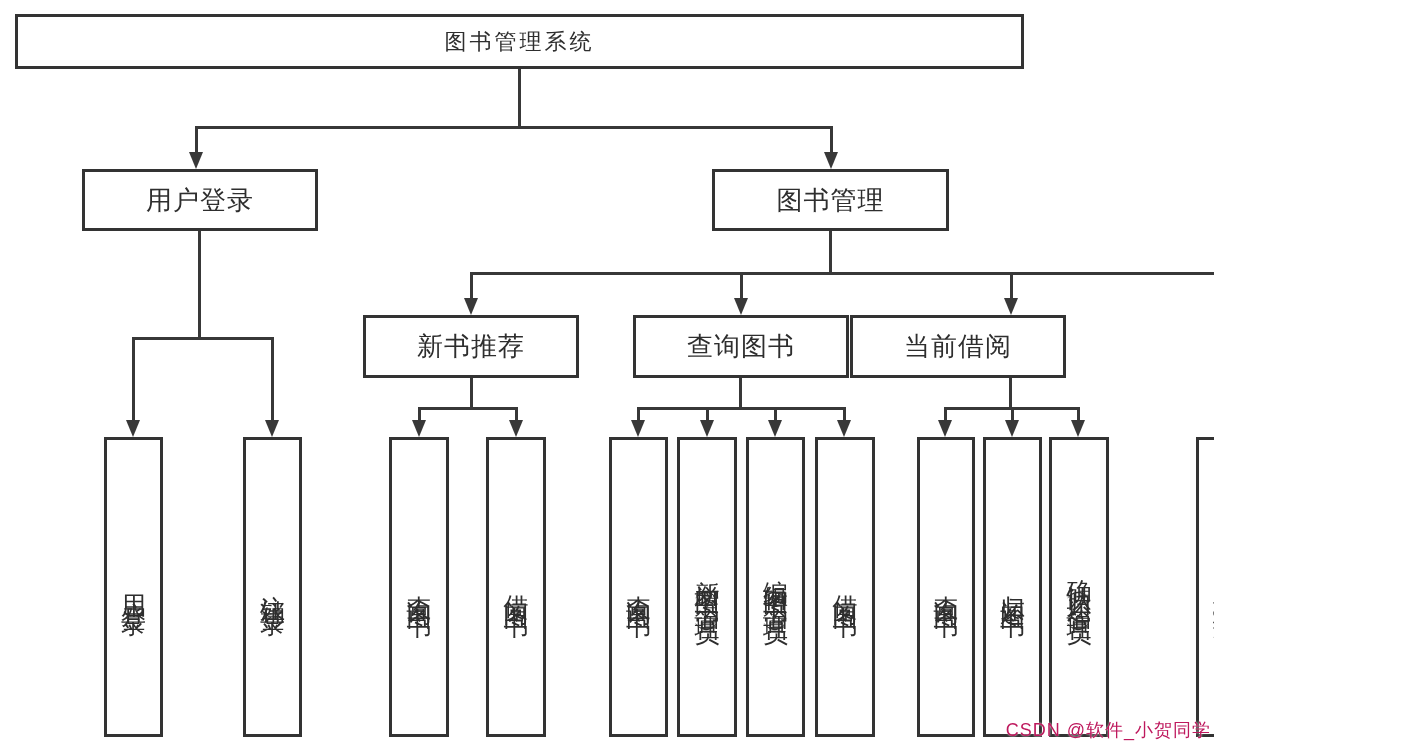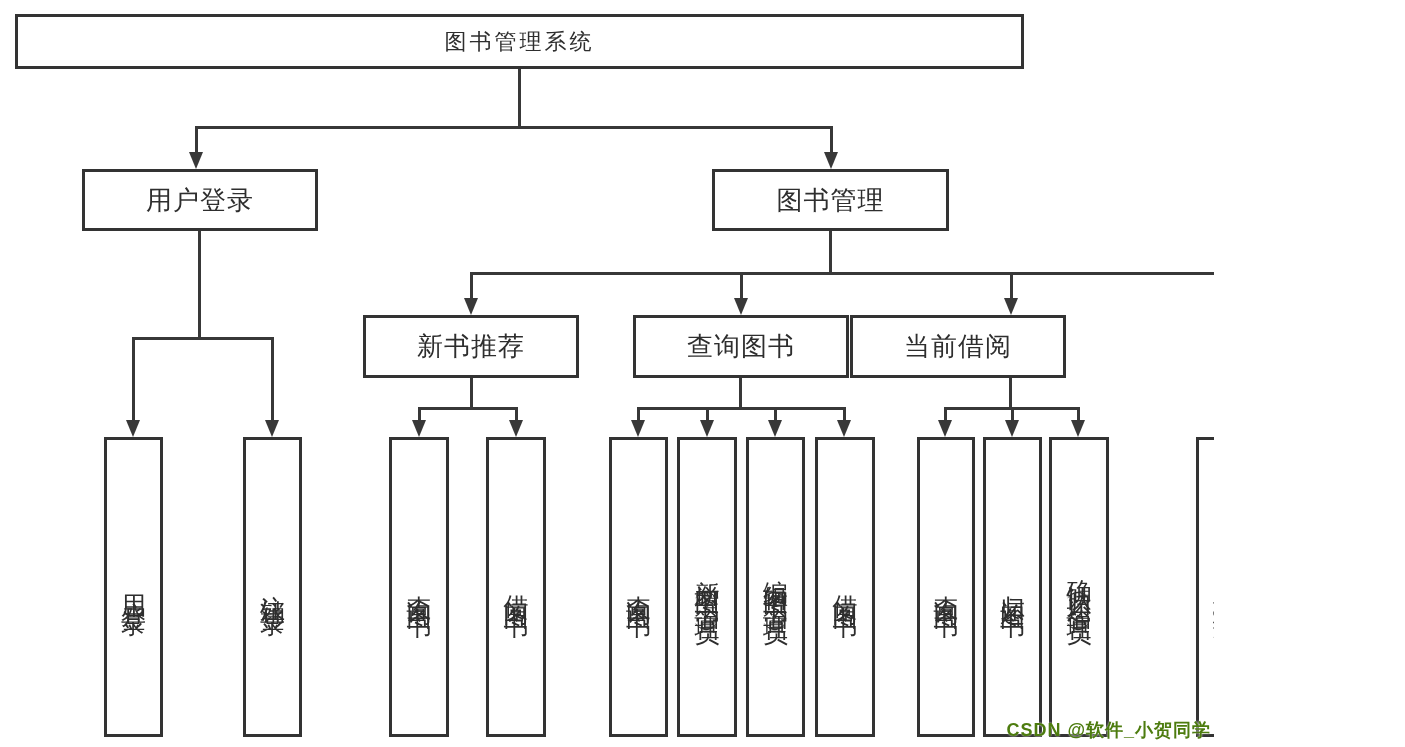--- a/index.html
+++ b/index.html
@@ -36,25 +36,24 @@
   .arrow{
     position:absolute;width:0;height:0;
     border-left:7px solid transparent;
     border-right:7px solid transparent;
     border-top:17px solid #383838;
   }
   .watermark{
     position:absolute;
     right:3px;bottom:5px;
     font-size:18px;
-    color:#4d7c0f;
+    color:#be185d;
     text-shadow:0 0 2px #ffffff;
     letter-spacing:1px;
     white-space:nowrap;
-    font-weight:bold;
   }
 </style>
 </head>
 <body>
 
 <div id="stage">
 
   <div class="box" style="left:15px;top:14px;width:1009px;height:55px;">
     <span class="hlabel title">图书管理系统</span>
   </div>

